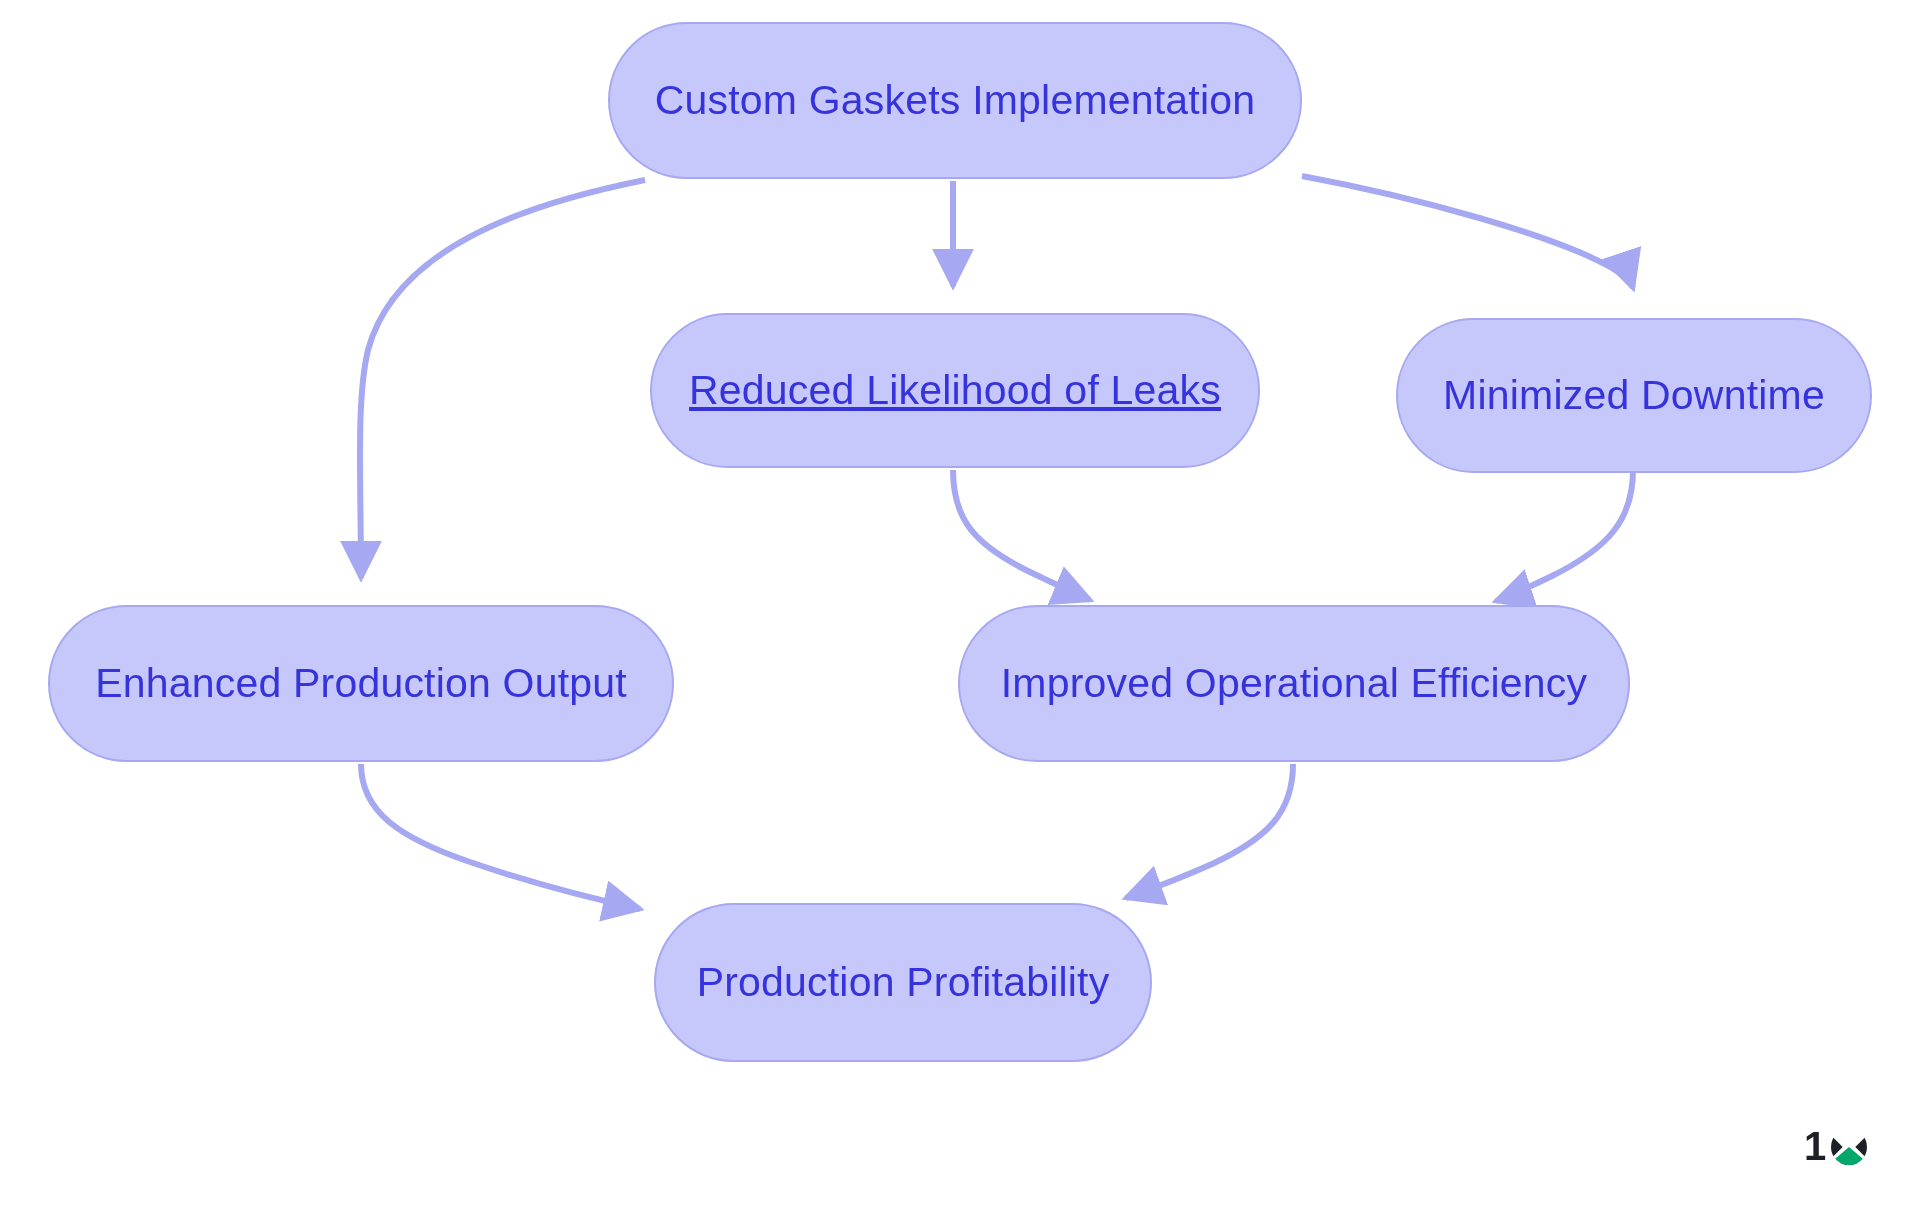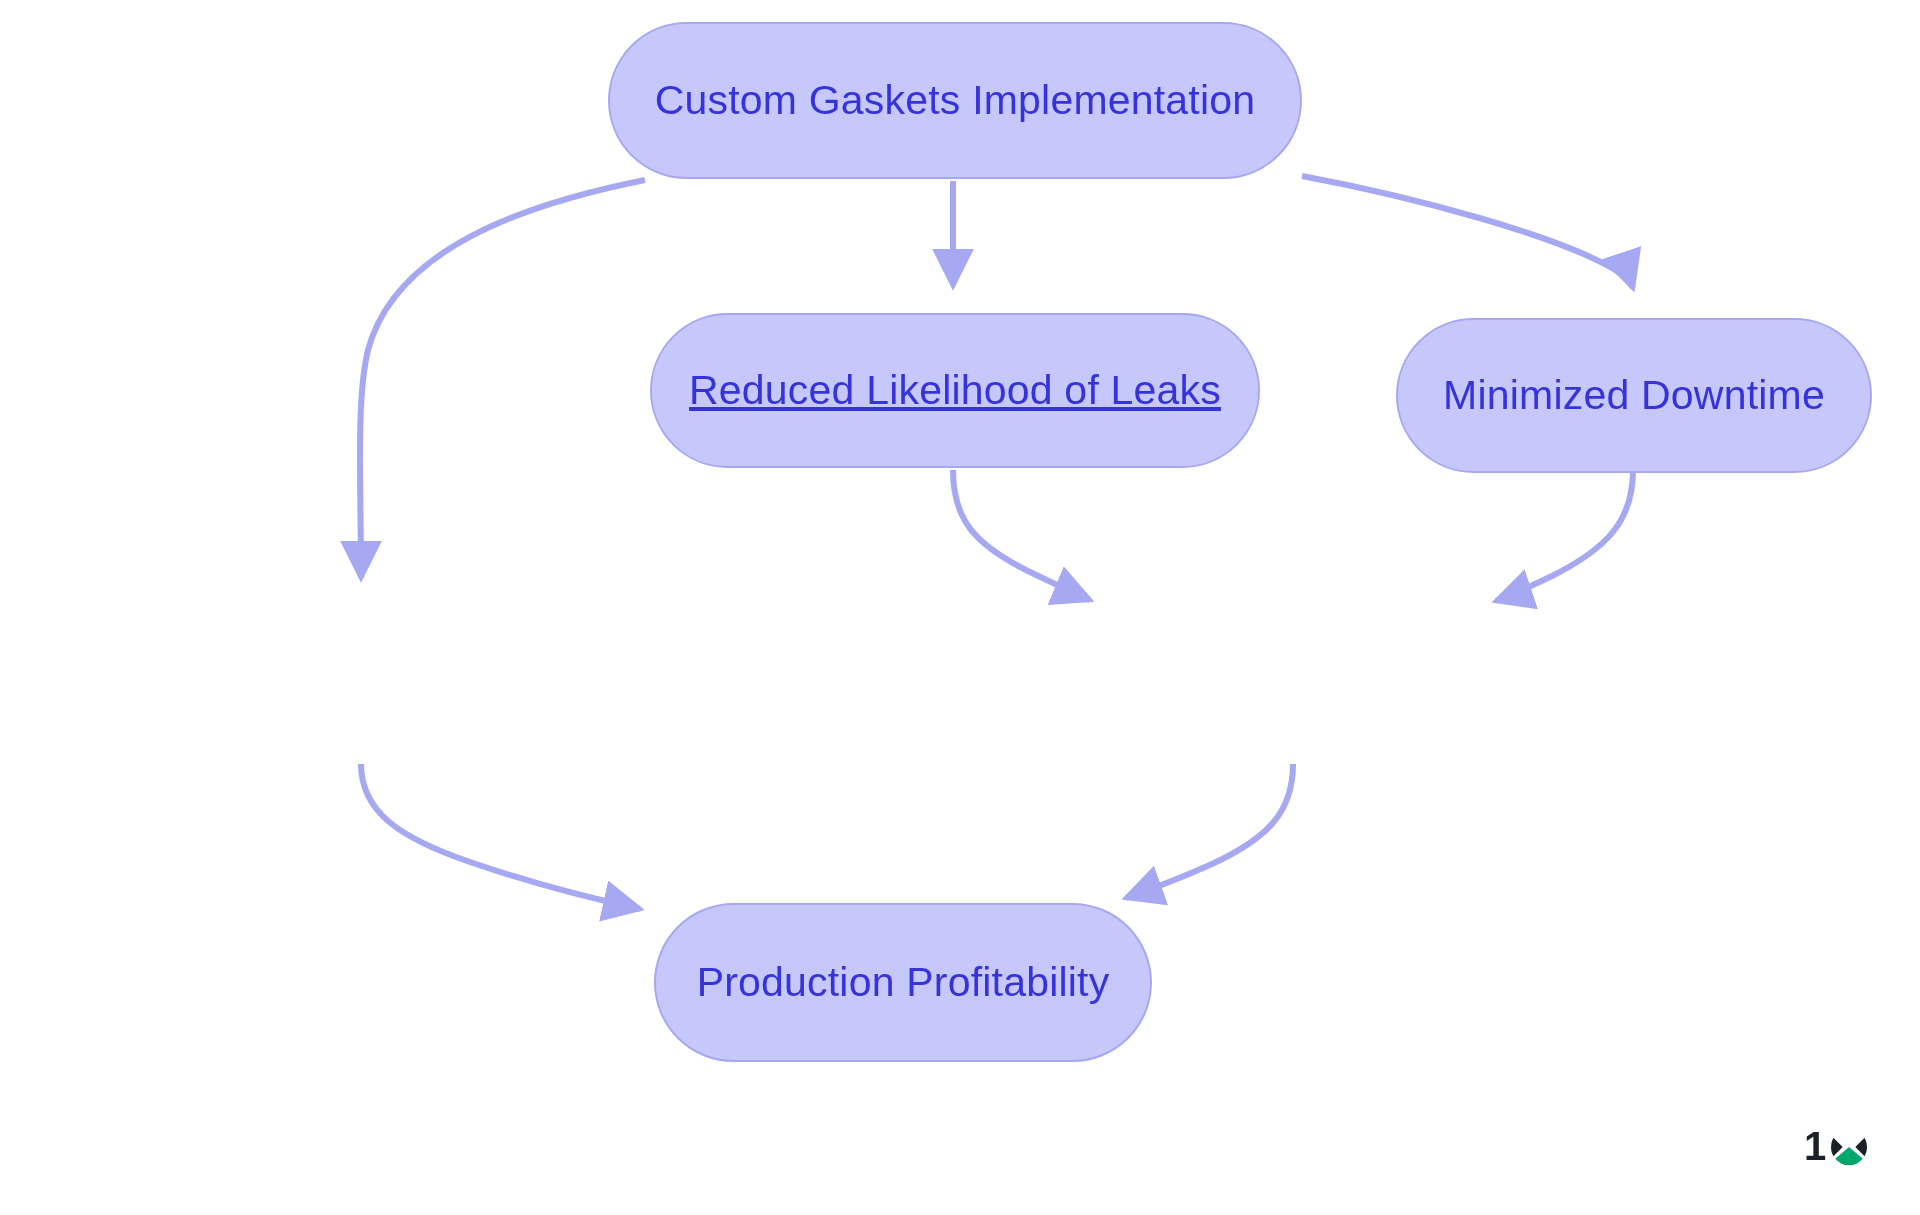--- a/index.html
+++ b/index.html
@@ -90,21 +90,27 @@
   </div>
 
   <div class="node" id="node-leaks">
     <span class="node-label">Reduced Likelihood of Leaks</span>
   </div>
 
   <div class="node" id="node-downtime">
     <span class="node-label">Minimized Downtime</span>
   </div>
 
+  <div class="node" id="node-output">
+    <span class="node-label">Enhanced Production Output</span>
+  </div>
 
+  <div class="node" id="node-efficiency">
+    <span class="node-label">Improved Operational Efficiency</span>
+  </div>
 
   <div class="node" id="node-profit">
     <span class="node-label">Production Profitability</span>
   </div>
 
   <svg id="brand-logo" viewBox="0 0 72 48" xmlns="http://www.w3.org/2000/svg">
     <text x="2" y="38" font-family="Liberation Sans, sans-serif" font-size="40" font-weight="bold" fill="#1d2127">1</text>
     <g>
       <circle cx="47" cy="25" r="18" fill="#1d2127"></circle>
       <path d="M 47 25 L 31.5 11.5 A 18 18 0 0 1 62.5 11.5 Z" fill="#ffffff" transform="rotate(0 47 25)"></path>

